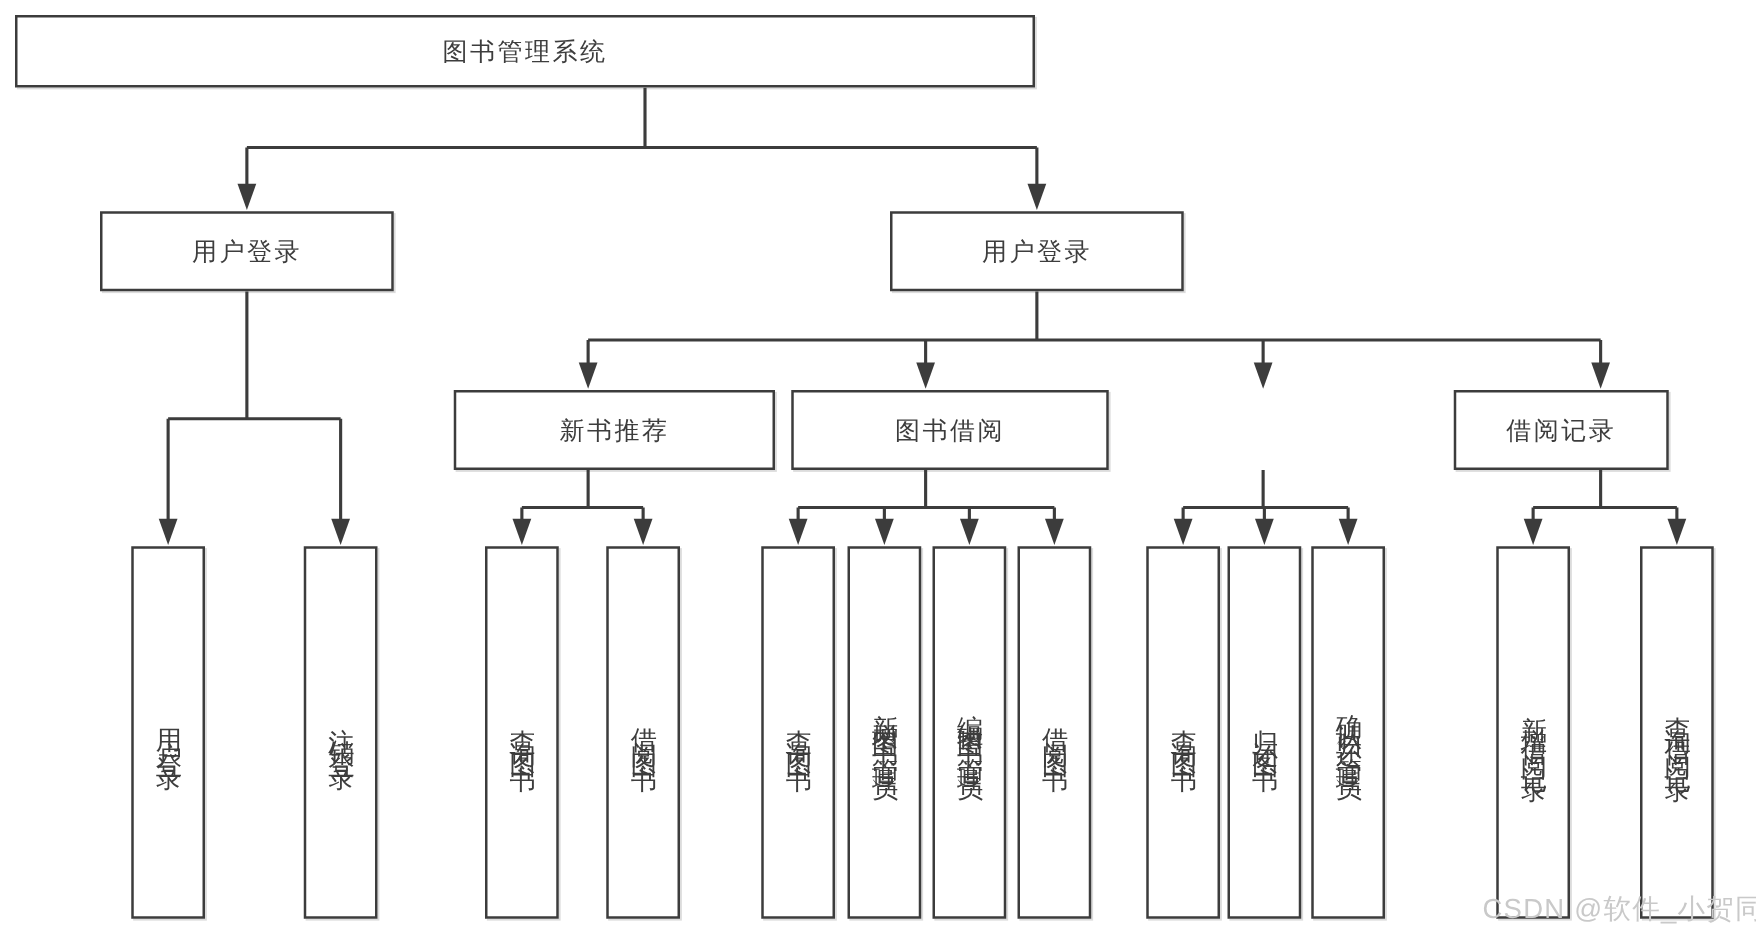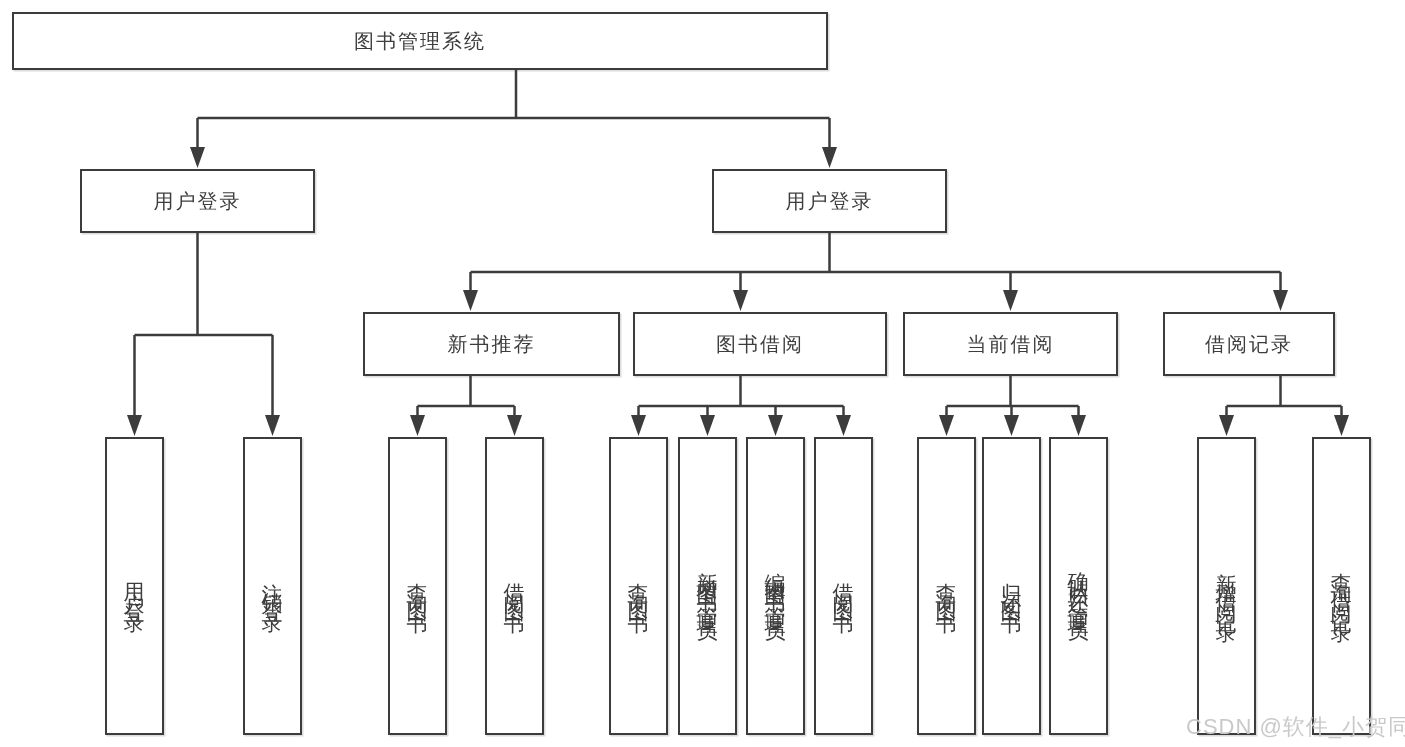--- a/index.html
+++ b/index.html
@@ -96,23 +96,20 @@
   <div class="box" style="left:712px;top:169px;width:235px;height:64px">
     <span>用户登录</span>
   </div>
 
   <div class="box" style="left:363px;top:312px;width:257px;height:64px">
     <span>新书推荐</span>
   </div>
   <div class="box" style="left:633px;top:312px;width:254px;height:64px">
     <span>图书借阅</span>
   </div>
-  <div class="box" style="left:903px;top:312px;width:215px;height:64px">
-    <span>当前借阅</span>
-  </div>
   <div class="box" style="left:1163px;top:312px;width:172px;height:64px">
     <span>借阅记录</span>
   </div>
 
   <div class="box leaf" style="left:105px;top:437px;width:59px;height:298px">
     <span class="vlabel">用户登录</span>
   </div>
   <div class="box leaf" style="left:243px;top:437px;width:59px;height:298px">
     <span class="vlabel">注销登录</span>
   </div>

